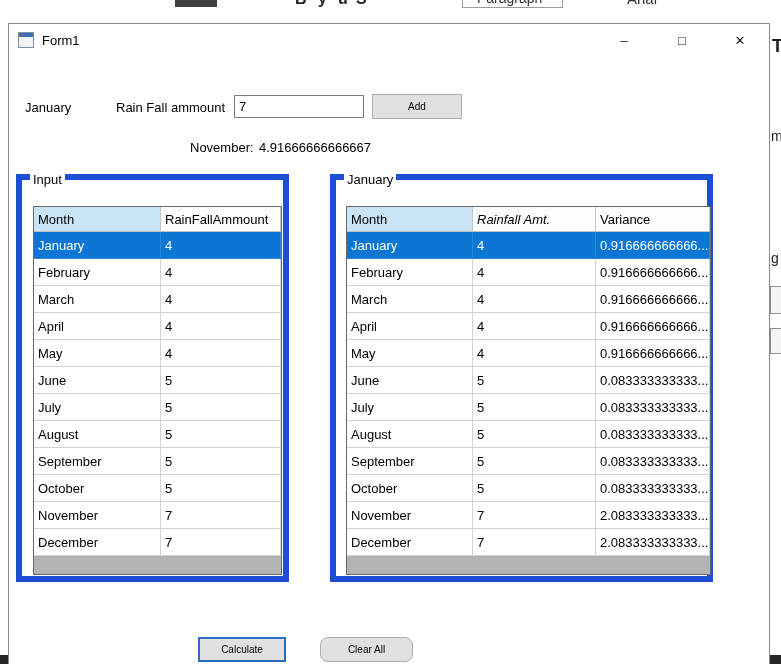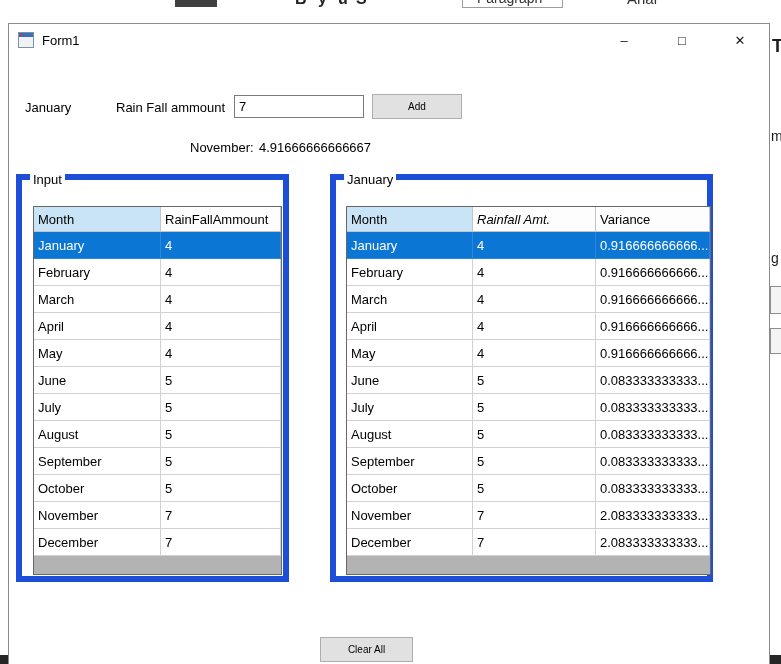--- a/index.html
+++ b/index.html
@@ -56,21 +56,21 @@
   table.grid th{background:#fdfdfd;font-weight:normal;text-align:left;padding:0 4px;height:24px;border:1px solid #c4c4c4;border-top:none;overflow:hidden;white-space:nowrap;}
   table.grid th:first-child{background:#c9e3f7;border-left:none;}
   table.grid td{background:#ffffff;color:#000;height:26px;padding:0 4px;border:1px solid #d2d2d2;overflow:hidden;white-space:nowrap;}
   table.grid td:first-child{border-left:none;}
   table.grid tr.selected td{background:#0b76d4;color:#ffffff;border-color:#2f86d8;}
   .grid-input th:nth-child(1){width:118px;}
   .grid-output th:nth-child(1){width:117px;}
   .grid-output th:nth-child(2){width:114px;font-style:italic;}
 
   .btn-calc{left:189px;top:581px;width:88px;height:25px;border:2px solid #2a6dc4;}
-  .btn-clear{left:311px;top:581px;width:93px;height:25px;}
+  .btn-clear{left:311px;top:581px;width:93px;height:25px;border-radius:8px;}
 </style>
 </head>
 <body>
 
 <div class="canvas">
 
   <div class="frag-darkbox"></div>
   <span class="tg" style="left:295px;">B</span>
   <span class="tg" style="left:318px;">y</span>
   <span class="tg" style="left:338px;">u</span>
@@ -248,17 +248,18 @@
                 <tr>
                   <td>December</td>
                   <td>7</td>
                   <td>2.083333333333...</td>
                 </tr>
               </tbody>
             </table>
         </div>
       </div>
 
+      <div class="btn btn-calc">Calculate</div>
       <div class="btn btn-clear">Clear All</div>
 
     </div>
   </div>
 </div>
 
 </body></html>

